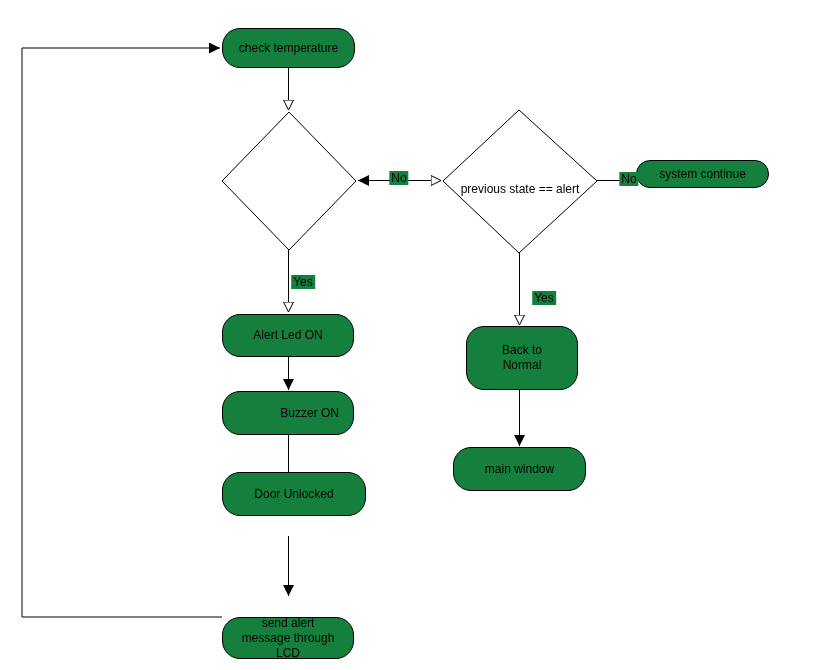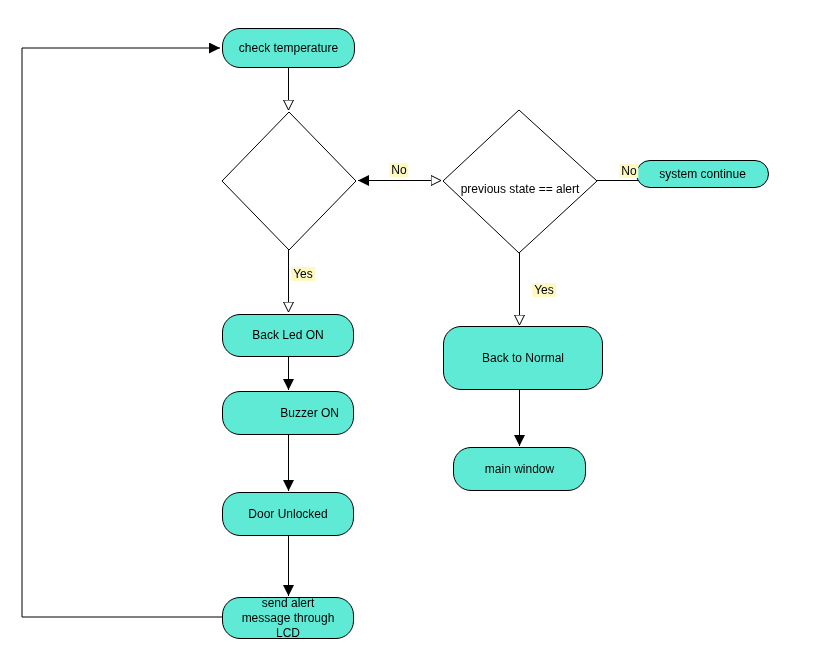--- a/index.html
+++ b/index.html
@@ -20,44 +20,45 @@
   .edges-svg {
     position: absolute;
     left: 0;
     top: 0;
     width: 819px;
     height: 670px;
   }
   .node {
     position: absolute;
     box-sizing: border-box;
-    background: #5eead4;
+    background: #15803d;
     border: 1px solid #000000;
     border-radius: 18px;
     display: flex;
     align-items: center;
     justify-content: center;
     text-align: center;
     line-height: 15px;
     padding: 2px 14px;
   }
   .diamond-label {
     position: absolute;
     display: flex;
     align-items: center;
     justify-content: center;
     text-align: center;
     white-space: nowrap;
   }
   .edge-label {
     position: absolute;
     transform: translate(-50%, -50%);
-    background: #fef9c3;
+    background: #15803d;
     padding: 0 2px;
     white-space: nowrap;
+    margin-top: 8px;
   }
 </style>
 </head>
 <body>
 
 <div class="canvas">
 
   <svg class="edges-svg" viewBox="0 0 819 670" xmlns="http://www.w3.org/2000/svg">
     <defs>
       <marker id="arrow-filled" markerUnits="userSpaceOnUse" markerWidth="12" markerHeight="12" refX="11" refY="5.5" orient="auto">
@@ -95,36 +96,36 @@
 
   <div class="node" style="left:222px; top:28px; width:133px; height:40px;">
     <span>check temperature</span>
   </div>
 
   <div class="node" style="left:636px; top:160px; width:133px; height:28px;">
     <span>system continue</span>
   </div>
 
   <div class="node" style="left:222px; top:314px; width:132px; height:43px;">
-    <span>Back Led ON</span>
+    <span>Alert Led ON</span>
   </div>
 
   <div class="node" style="left:222px; top:391px; width:132px; height:44px;justify-content:flex-end;">
     <span>Buzzer ON</span>
   </div>
 
-  <div class="node" style="left:222px; top:492px; width:132px; height:44px;">
+  <div class="node" style="left:222px; top:472px; width:144px; height:44px;">
     <span>Door Unlocked</span>
   </div>
 
-  <div class="node" style="left:222px; top:597px; width:132px; height:42px;">
+  <div class="node" style="left:222px; top:617px; width:132px; height:42px;">
     <span>send alert message through LCD</span>
   </div>
 
-  <div class="node" style="left:443px; top:326px; width:160px; height:64px;">
+  <div class="node" style="left:466px; top:326px; width:112px; height:64px;">
     <span>Back to Normal</span>
   </div>
 
   <div class="node" style="left:453px; top:447px; width:133px; height:44px;align-items:center;">
     <span>main window</span>
   </div>
 
 
   <div class="diamond-label" style="left:443px; top:167px; width:154px; height:28px;margin-top:8px;">previous state == alert</div>
 

